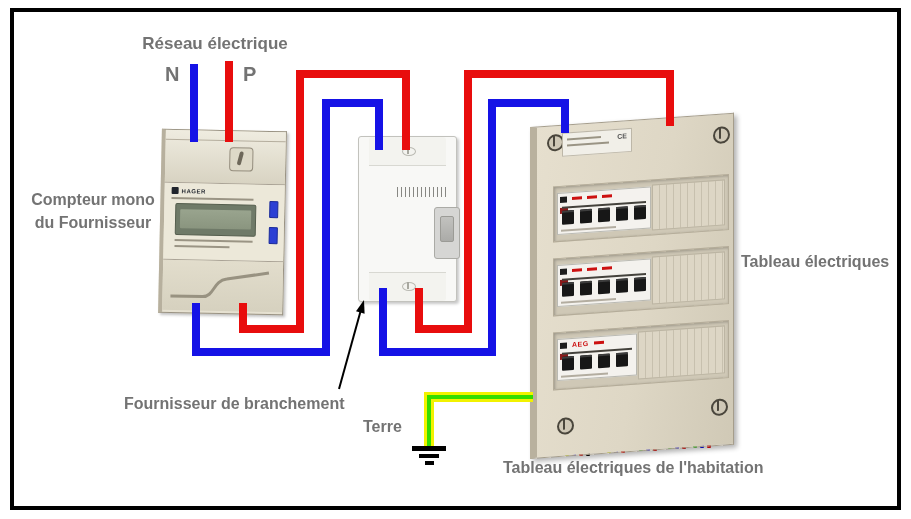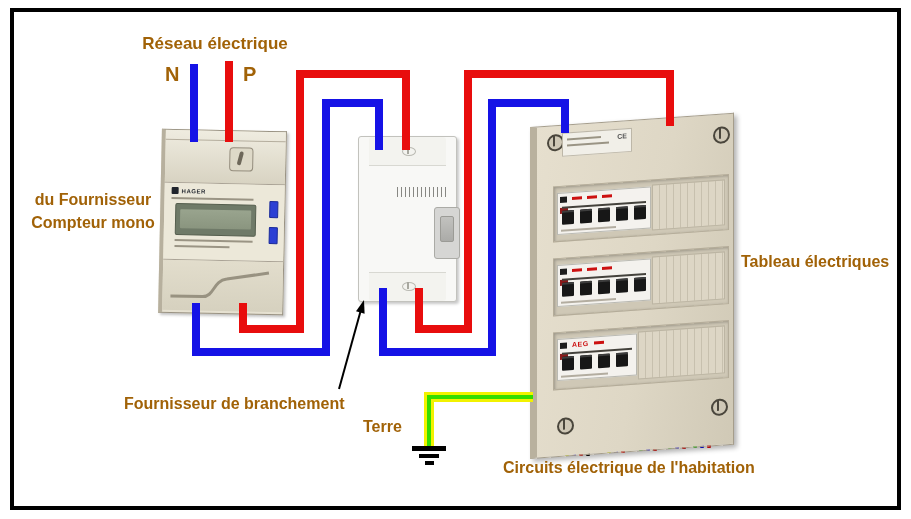--- a/index.html
+++ b/index.html
@@ -1,20 +1,20 @@
 <!DOCTYPE html>
 <html><head>
 <meta charset="utf-8">
 <style>
   html,body{margin:0;padding:0;background:#fff;}
   body{width:911px;height:519px;position:relative;overflow:hidden;
        font-family:"Liberation Sans",sans-serif;}
   .frame{position:absolute;left:10px;top:8px;width:883px;height:494px;
          border:4px solid #000;background:#fff;z-index:0;}
-  .lbl{position:absolute;font-weight:bold;color:#a16207;font-size:16px;z-index:6;white-space:nowrap;}
+  .lbl{position:absolute;font-weight:bold;color:#737373;font-size:16px;z-index:6;white-space:nowrap;}
   .lbl.big{font-size:20px;}
   .lbl.center{text-align:center;}
   
   .meter{position:absolute;left:160px;top:130px;width:120px;height:182px;z-index:2;
          transform:rotate(1.2deg);background:#e6e1d1;border:1px solid #9a9384;
          border-left:4px solid #b7b09e;box-shadow:2px 2px 3px rgba(0,0,0,.25);}
   .meter-top{height:52px;background:linear-gradient(#efece0,#d8d3c2);border-bottom:1px solid #aaa396;position:relative;}
   .meter-top:before{content:"";position:absolute;left:0;top:9px;right:0;height:1px;background:#b5ae9e;}
   .dial{position:absolute;left:64px;top:16px;width:22px;height:22px;background:#ded9c8;
         border:1px solid #948d7d;border-radius:4px;}
@@ -259,19 +259,19 @@
   <g>
     <line x1="339" y1="389" x2="362" y2="306" stroke-width="2" stroke="#000000"></line>
     <polygon points="364,300 364.6,313.8 356,311.2" fill="#000000"></polygon>
   </g>
 </svg>
 
 <div class="lbl center" style="left:120px;top:34px;width:190px;font-size:17px;">Réseau électrique</div>
 <div class="lbl big" style="left:165px;top:63px;">N</div>
 <div class="lbl big" style="left:243px;top:63px;">P</div>
 <div class="lbl center" style="left:18px;top:188px;width:150px;line-height:23px;">
+  <div>Compteur mono</div>
   <div>du Fournisseur</div>
-  <div>Compteur mono</div>
 </div>
 <div class="lbl" style="left:124px;top:395px;">Fournisseur de branchement</div>
 <div class="lbl" style="left:741px;top:253px;">Tableau électriques</div>
 <div class="lbl" style="left:363px;top:418px;">Terre</div>
-<div class="lbl" style="left:503px;top:459px;">Circuits électrique de l'habitation</div>
+<div class="lbl" style="left:503px;top:459px;">Tableau électriques de l'habitation</div>
 
 </body></html>

